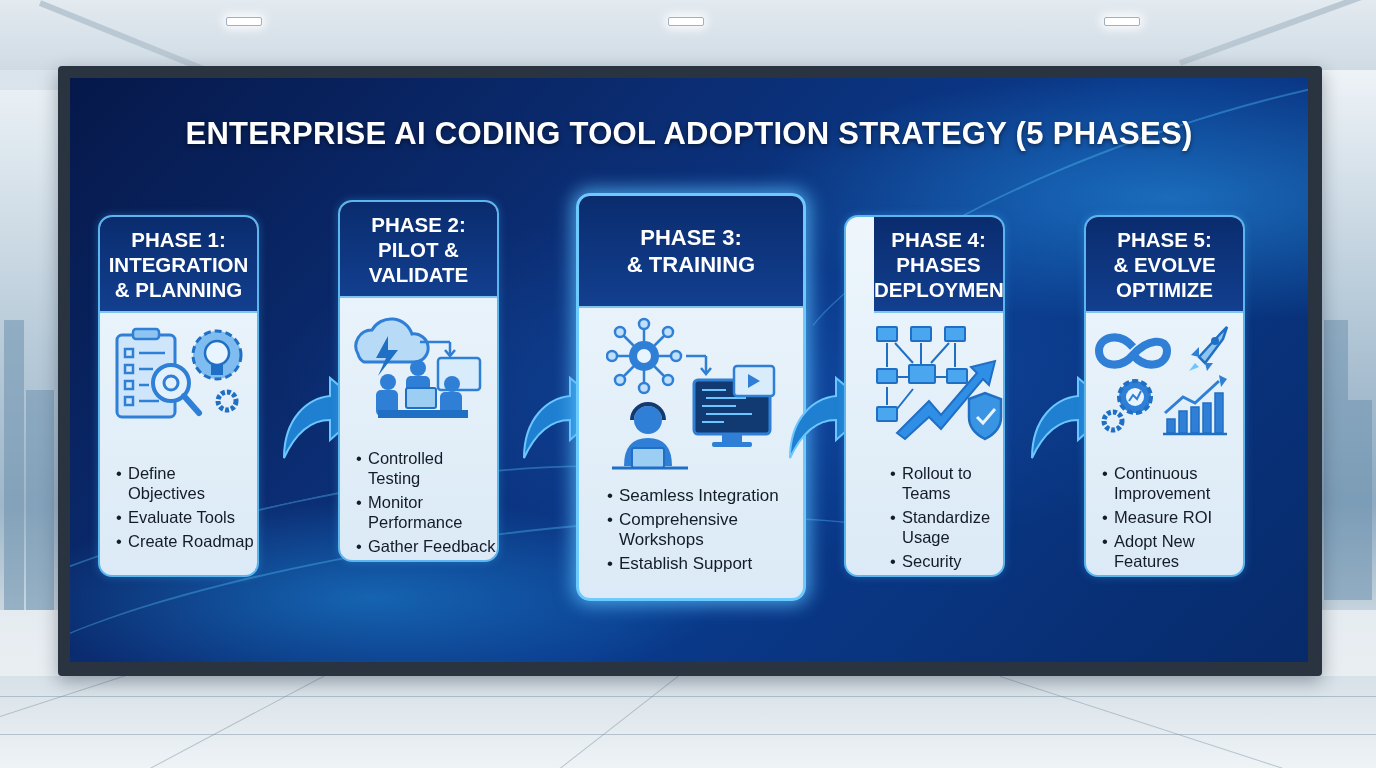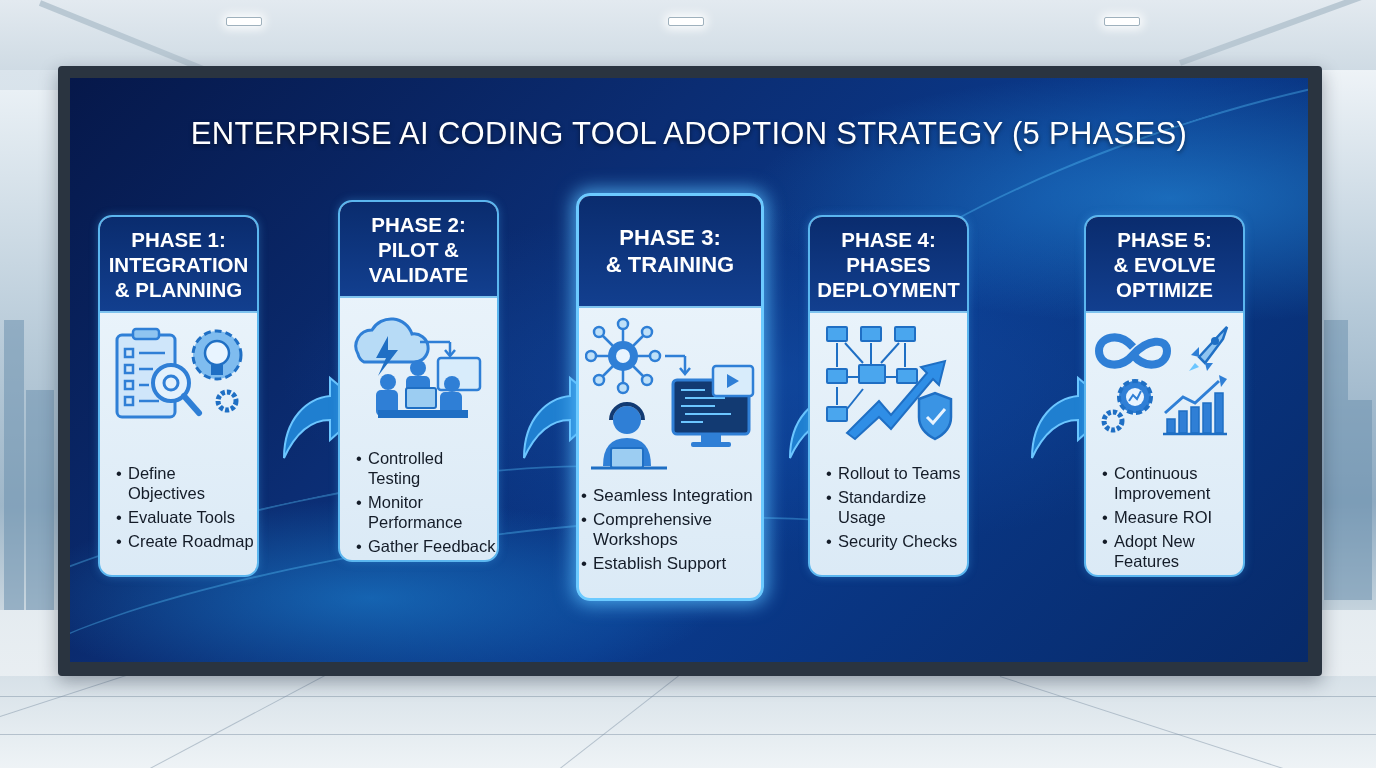--- a/index.html
+++ b/index.html
@@ -51,52 +51,52 @@
       linear-gradient(135deg, #06184a 0%, #0b2d73 35%, #0a3a8c 60%, #072a6a 100%);
   }
   .swoosh {
     position: absolute; border-radius: 50%;
     border-top: 2px solid rgba(90,200,255,0.35);
     border-left: 1px solid transparent; border-right: 1px solid transparent;
   }
   .title {
     position: absolute; left: 0; right: 0; top: 38px;
     text-align: center; color: #ffffff;
-    font-family: "Liberation Sans", sans-serif; font-weight: 400;
+    font-family: "Liberation Sans", sans-serif; font-weight: 700;
     font-size: 31px; letter-spacing: 0.3px;
     text-shadow: 0 2px 4px rgba(0,0,0,0.5);
   }
 
   
   .card {
     position: absolute; width: 161px; height: 362px;
     border-radius: 14px; border: 2px solid #5bb6ef;
     background: linear-gradient(180deg, #eef6fc 0%, #dbeaf6 100%);
     overflow: hidden;
     box-shadow: 0 0 8px rgba(70,170,240,0.35);
   }
   .card.featured {
-    width: 188px; height: 408px;
+    width: 230px; height: 408px;
     border: 3px solid #6ccaff;
     box-shadow: 0 0 18px 4px rgba(90,190,255,0.75);
   }
   .card-head {
     height: 96px;
     background: linear-gradient(180deg, #0a2c6e 0%, #123f8f 100%);
     color: #fff; text-align: center;
     display: flex; flex-direction: column; justify-content: center;
     border-bottom: 2px solid #7fc3ee;
     font-weight: 700; font-size: 20.5px; line-height: 25px;
   }
   .card.featured .card-head { height: 112px; font-size: 22px; line-height: 27px; }
   .card-icon { height: 150px; position: relative; }
   .card.featured .card-icon { height: 178px; }
   .card-icon svg { position:absolute; left:50%; top:8px; transform: translateX(-50%); }
   .bullets { list-style: none; padding: 0 0 0 16px; color: #141c28; font-size: 16.5px; line-height: 20px; }
-  .card.featured .bullets { font-size: 17px; line-height: 20px; padding-left: 2px; }
+  .card.featured .bullets { font-size: 17px; line-height: 20px; padding-left: 28px; }
   .bullets li { position: relative; padding-left: 12px; margin-bottom: 4px; }
   .bullets li::before { content: "•"; position: absolute; left: 0; top: 0; }
 
   .arrow { position: absolute; }
 </style>
 </head>
 <body>
 
 <div class="ceiling">
   <div class="ceiling-beam" style="left:40px;top:0;width:200px;transform:rotate(22deg);"></div>
@@ -258,21 +258,21 @@
         <li>Seamless Integration</li>
         <li>Comprehensive Workshops</li>
         <li>Establish Support</li>
       </ul>
     </div>
 
     <svg class="arrow" style="left:714px;top:280px;" width="90" height="110" viewBox="0 0 90 110">
       <path d="M6 100 C6 60 30 40 52 38 L52 20 L88 50 L52 82 L52 62 C34 62 18 74 6 100 Z" fill="#1f7fd0" stroke="#6cc6ff" stroke-width="2"></path>
     </svg>
 
-    <div class="card" style="left:738px;top:137px;">
+    <div class="card" style="left:774px;top:137px;padding-left:28px;">
       <div class="card-head">
         <div>PHASE 4:</div>
         <div>PHASES</div>
         <div>DEPLOYMENT</div>
       </div>
       <div class="card-icon">
         <svg width="140" height="125" viewBox="0 0 140 125">
           <g stroke="#1f6fc4" stroke-width="2">
             <line x1="18" y1="22" x2="18" y2="46"></line>
               <line x1="52" y1="22" x2="52" y2="44"></line>

